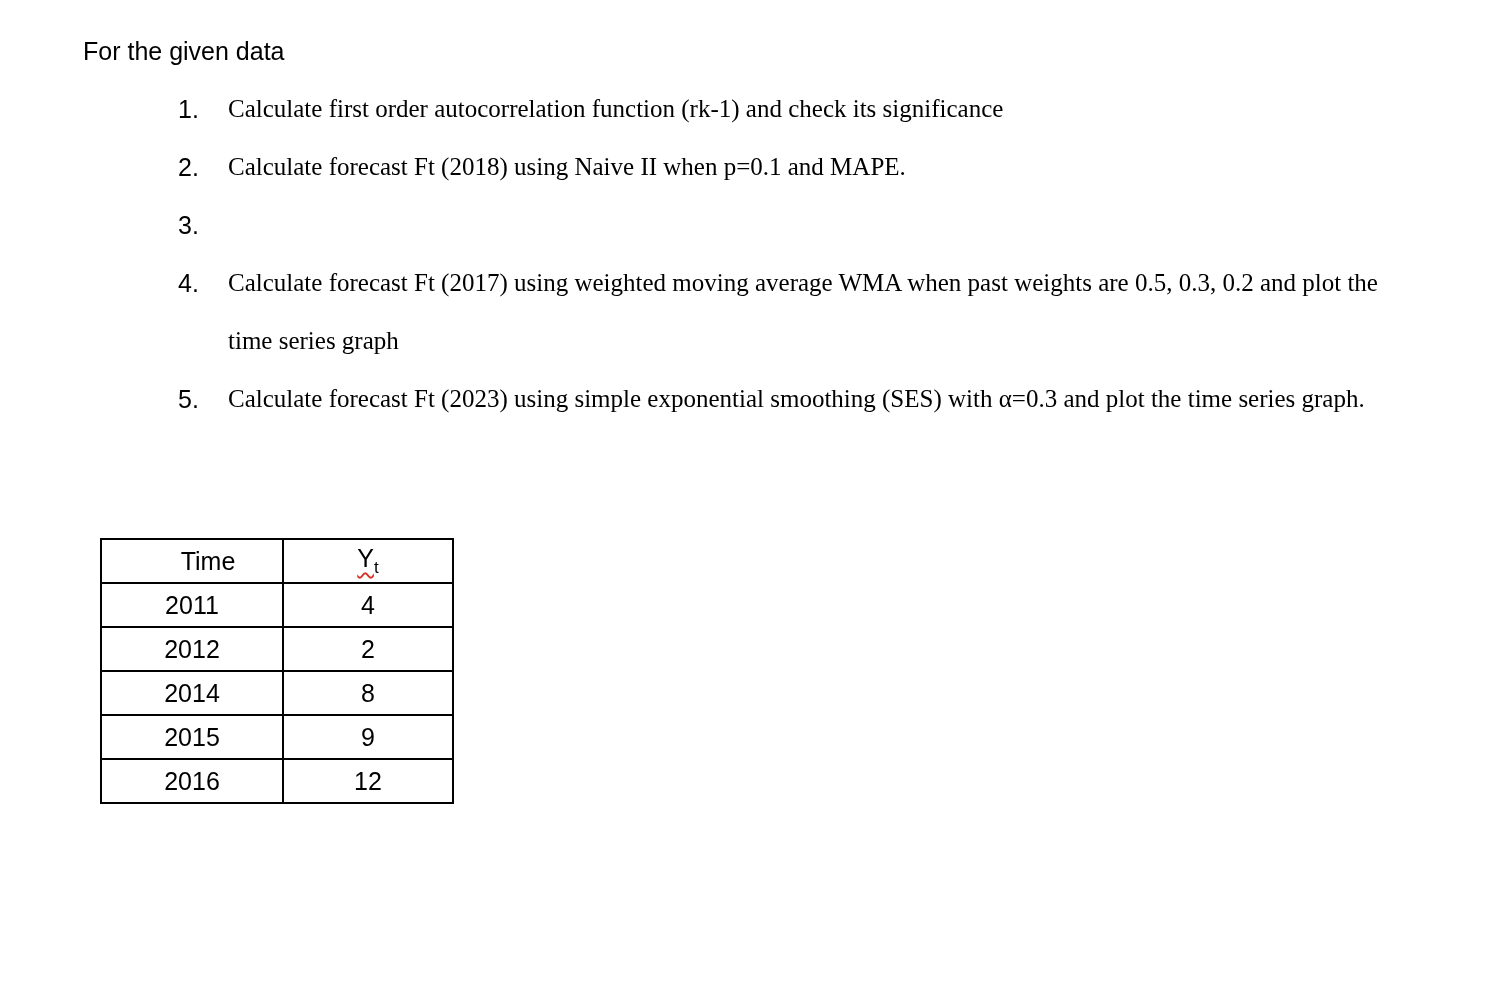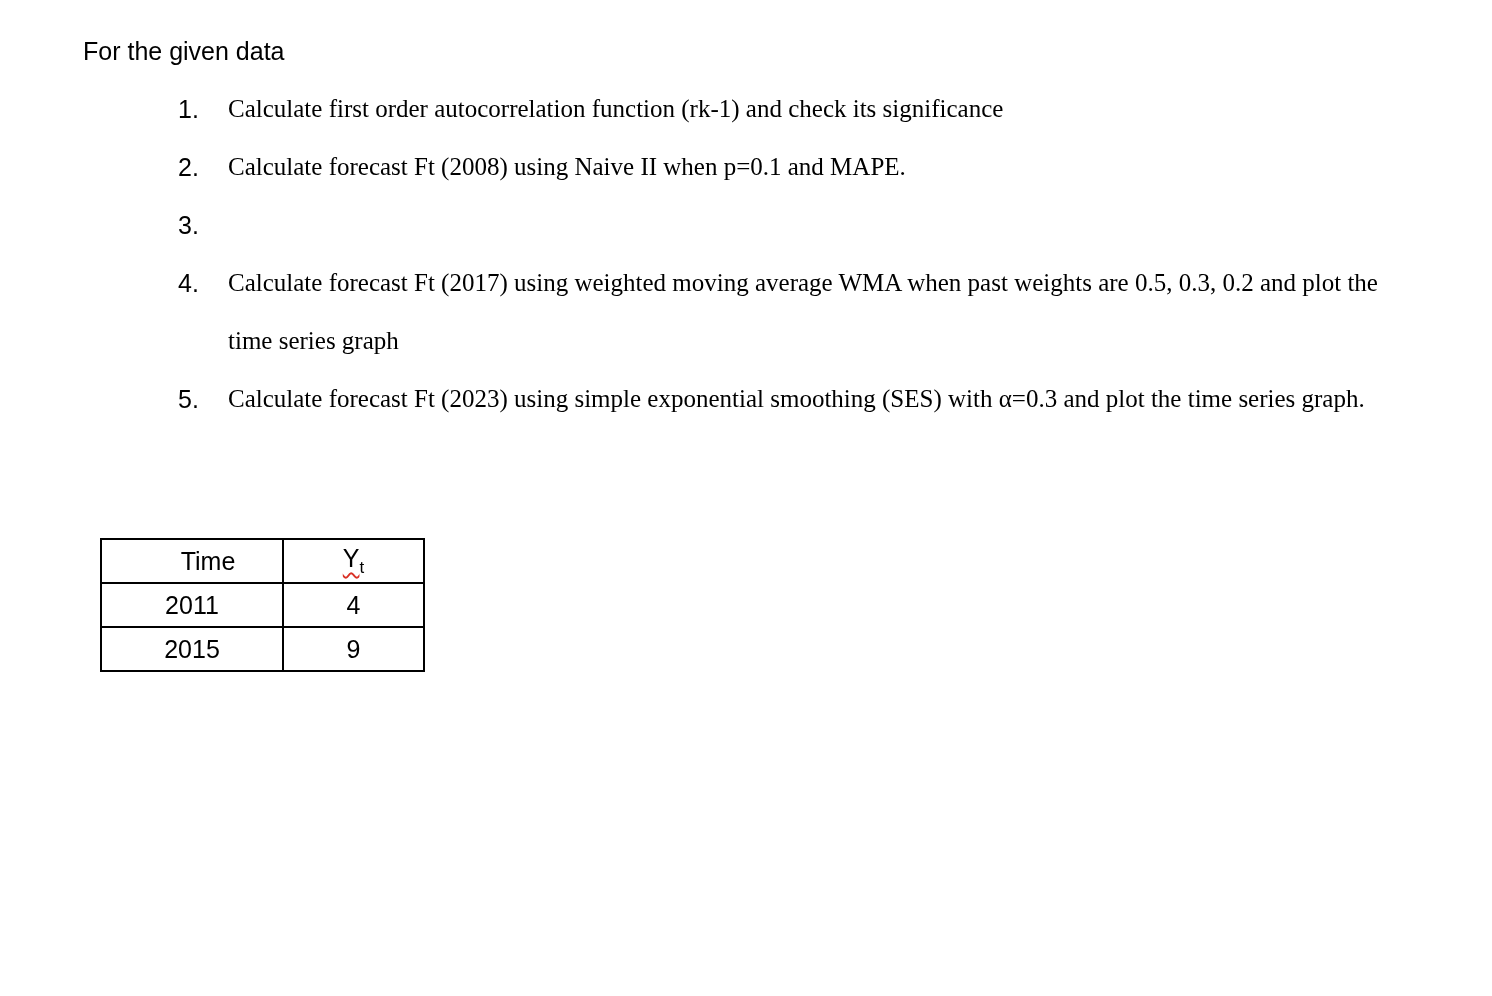--- a/index.html
+++ b/index.html
@@ -51,21 +51,21 @@
   table.data-table th,
   table.data-table td {
     border: 2px solid #000000;
     height: 44px;
     padding: 0;
     text-align: center;
     vertical-align: middle;
     font-weight: 400;
   }
   table.data-table .col-time { width: 182px; padding-left: 32px; }
-  table.data-table .col-yt   { width: 141px; }
+  table.data-table .col-yt   { width: 170px; }
   .yt-header {
     text-decoration: underline;
     text-decoration-style: wavy;
     text-decoration-color: #d93025;
     text-decoration-thickness: 2px;
     text-underline-offset: 5px;
   }
   .yt-header sub {
     font-size: 0.68em;
   }
@@ -79,21 +79,21 @@
 
   <div class="list">
 
     <div class="item">
       <span class="num">1.</span>
       <span class="txt">Calculate first order autocorrelation function (rk-1) and check its significance</span>
     </div>
 
     <div class="item">
       <span class="num">2.</span>
-      <span class="txt">Calculate forecast Ft (2008) using Naive II when p=0.1 and MAPE.</span>
+      <span class="txt">Calculate forecast Ft (2018) using Naive II when p=0.1 and MAPE.</span>
     </div>
 
     <div class="item">
       <span class="num">3.</span>
     </div>
 
     <div class="item">
       <span class="num">4.</span>
       <span class="txt">Calculate forecast Ft (2017) using weighted moving average WMA when past weights are 0.5, 0.3, 0.2 and plot the time series graph</span>
     </div>
@@ -114,20 +114,32 @@
             <span class="yt-header"><span>Y</span><sub>t</sub></span>
           </th>
         </tr>
       </thead>
       <tbody>
         <tr>
           <td>2011</td>
           <td>4</td>
         </tr>
         <tr>
+          <td>2012</td>
+          <td>2</td>
+        </tr>
+        <tr>
+          <td>2014</td>
+          <td>8</td>
+        </tr>
+        <tr>
           <td>2015</td>
           <td>9</td>
+        </tr>
+        <tr>
+          <td>2016</td>
+          <td>12</td>
         </tr>
       </tbody>
     </table>
   </div>
 
 </div>
 
 </body></html>

